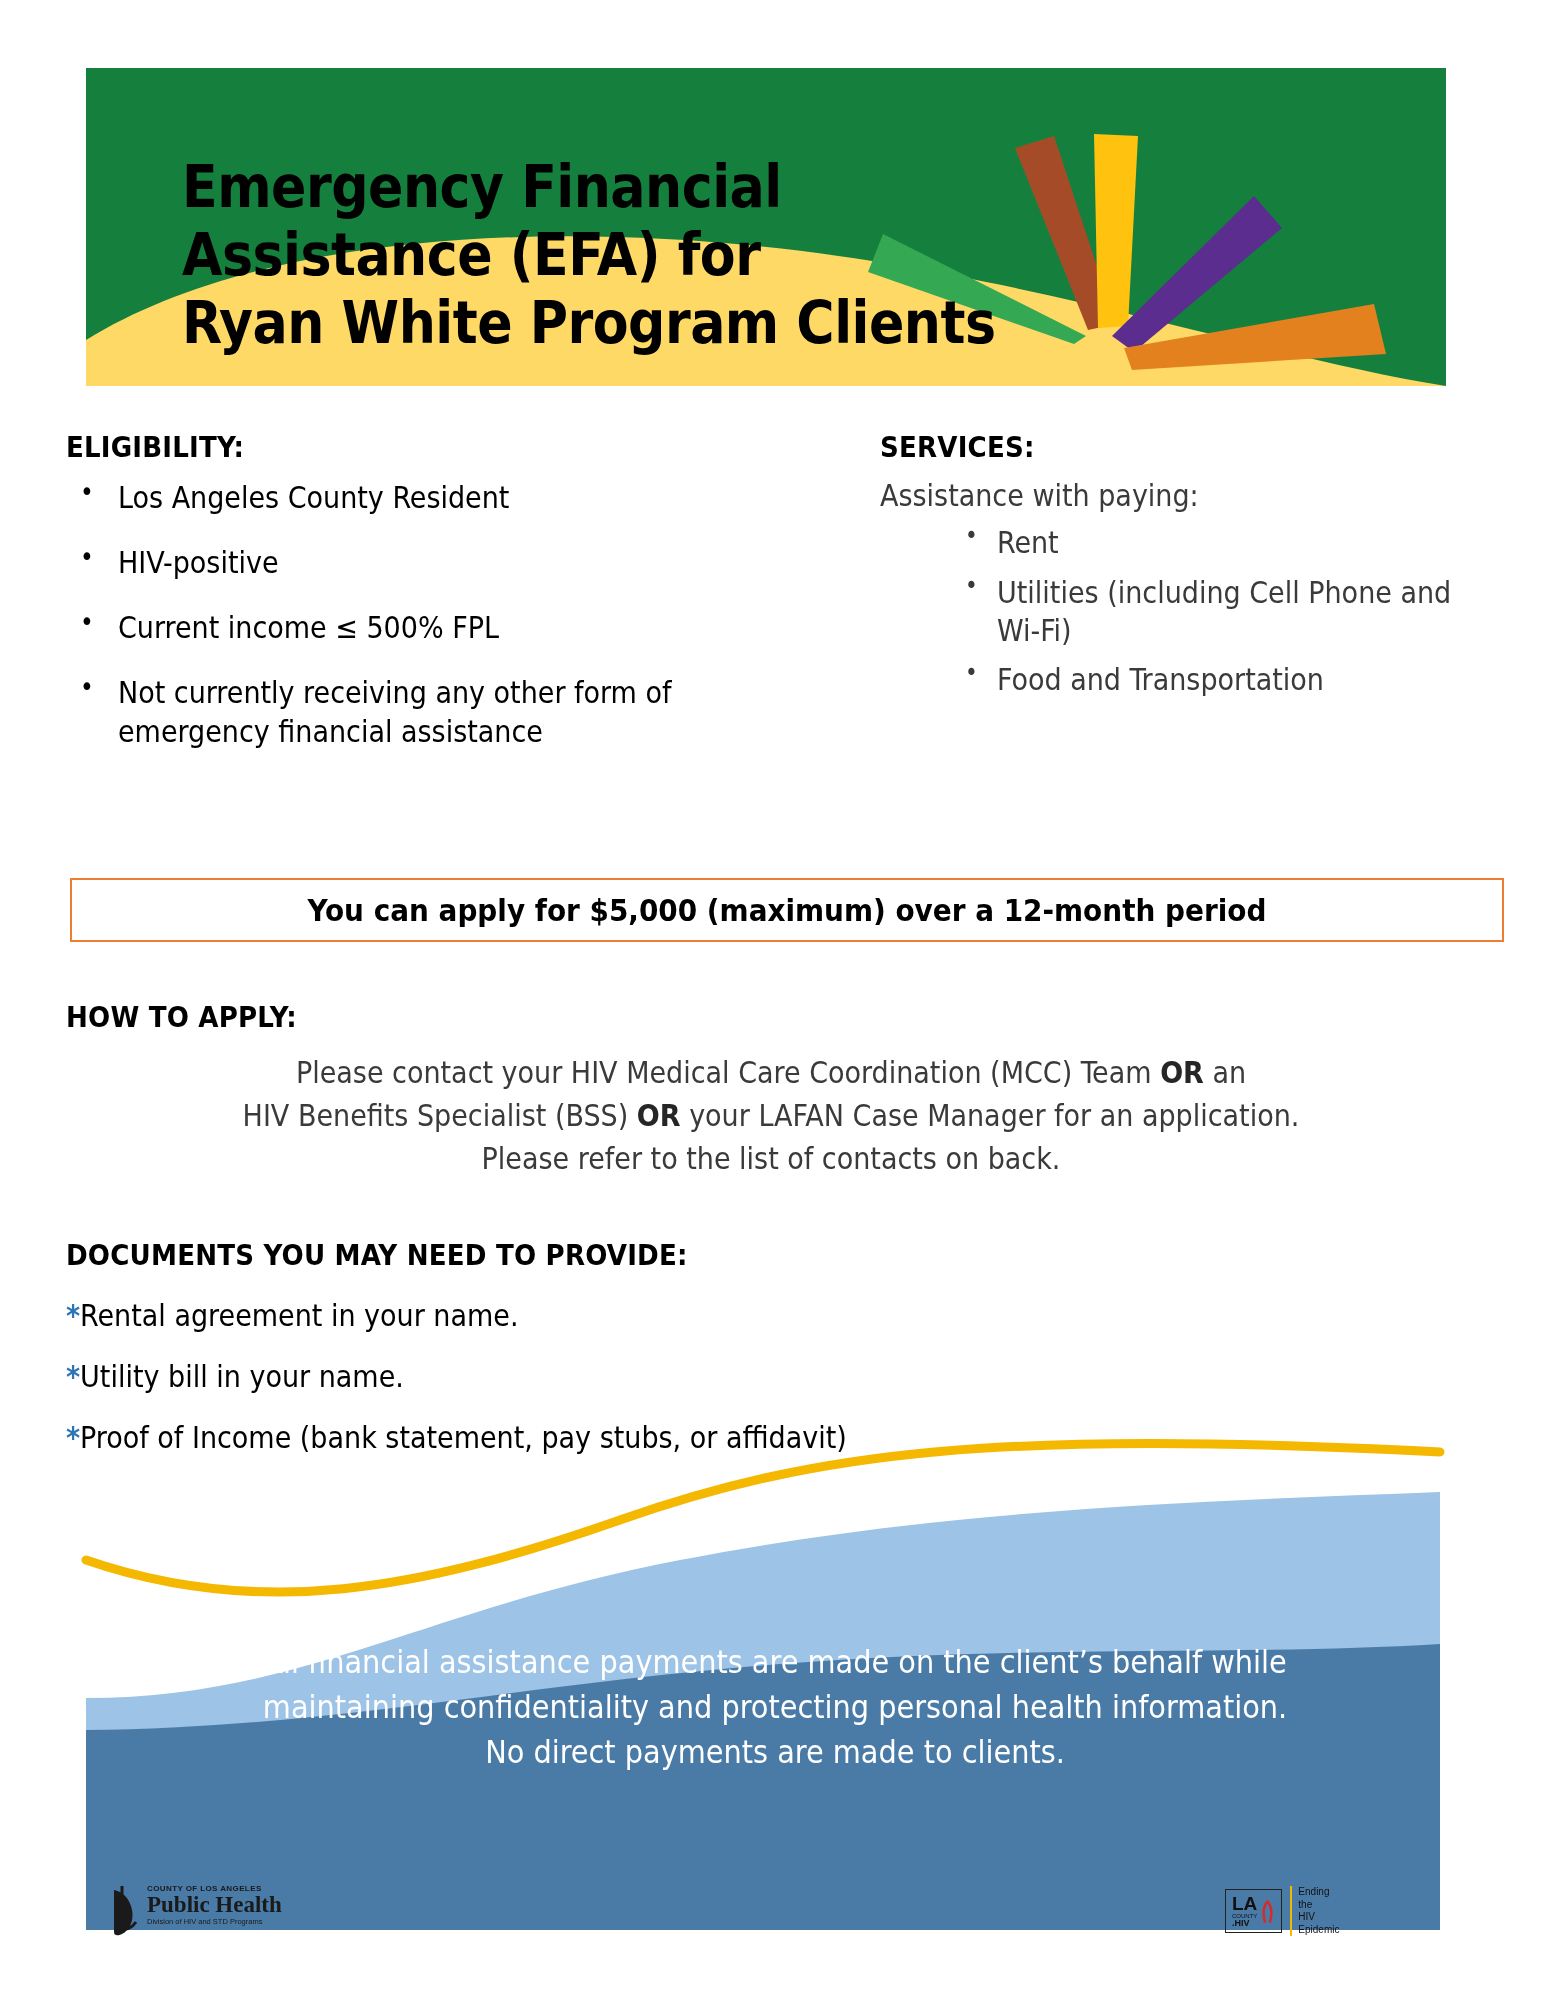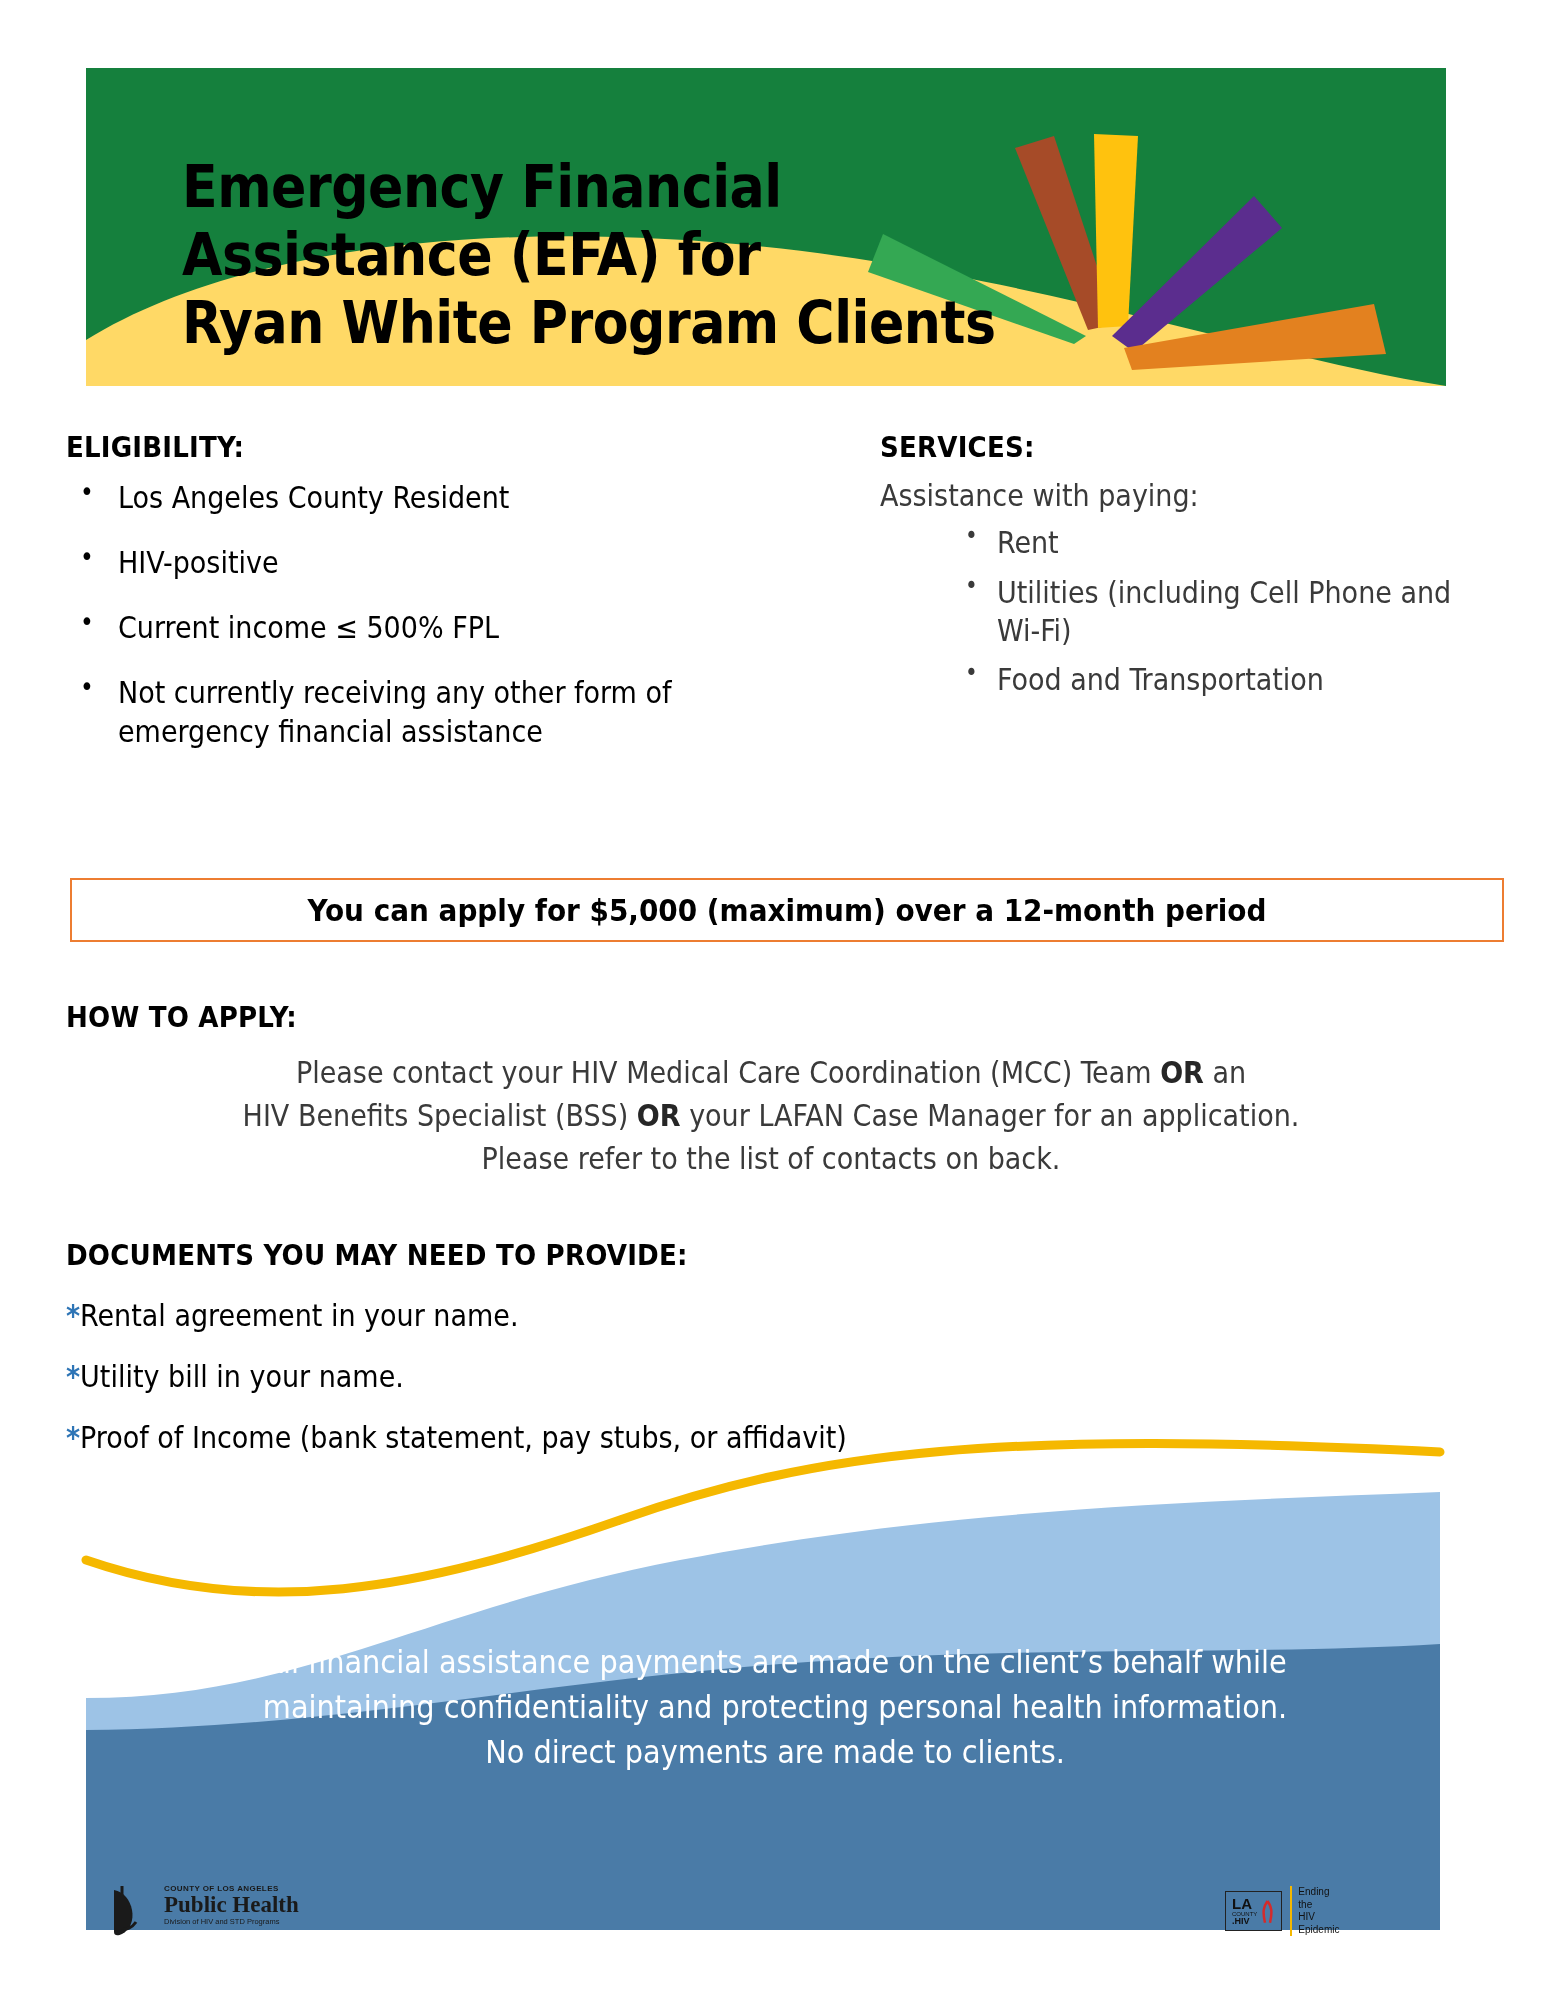--- a/index.html
+++ b/index.html
@@ -251,31 +251,31 @@
       <div>maintaining confidentiality and protecting personal health information.</div>
       <div>No direct payments are made to clients.</div>
     </div>
   </div>
 
   <div class="logo-ph">
     <svg viewBox="0 0 210 56" width="210" height="56">
       <path d="M6,6 L6,48 C6,52 10,52 14,50 C22,46 26,36 24,26 C22,16 16,8 6,6 Z" fill="#1a1a1a"></path>
       <path d="M14,2 L14,44 C18,46 24,44 28,38" fill="none" stroke="#1a1a1a" stroke-width="3"></path>
     </svg>
-    <div style="position:absolute;left:56px;top:0;width:180px;">
+    <div style="position:absolute;left:39px;top:0;width:180px;">
       <div style="font-family:'Liberation Sans',sans-serif;font-size:8px;font-weight:bold;letter-spacing:0.4px;color:#1a1a1a;">COUNTY OF LOS ANGELES</div>
       <div style="font-family:'Liberation Serif',serif;font-size:23px;font-weight:bold;color:#1a1a1a;line-height:1.05;">Public Health</div>
       <div style="font-family:'Liberation Sans',sans-serif;font-size:7.5px;color:#1a1a1a;">Division of HIV and STD Programs</div>
     </div>
   </div>
 
   <div class="logo-la">
     <div style="border:1.5px solid #222;padding:4px 6px;display:flex;align-items:center;gap:3px;">
       <div style="text-align:left;">
-        <div style="font-family:'Liberation Sans',sans-serif;font-size:15px;font-weight:bold;color:#111;line-height:1;">LA</div>
+        <div style="font-family:'Liberation Sans',sans-serif;font-size:19px;font-weight:bold;color:#111;line-height:1;">LA</div>
         <div style="font-family:'Liberation Sans',sans-serif;font-size:6px;color:#111;line-height:1.1;">COUNTY</div>
         <div style="font-family:'Liberation Sans',sans-serif;font-size:9px;font-weight:bold;color:#111;line-height:1;">.HIV</div>
       </div>
       <svg viewBox="0 0 18 30" width="15" height="26">
         <path d="M9,3 C4,10 3,16 6,29 M9,3 C14,10 15,16 12,29" stroke="#d42b2b" stroke-width="3" fill="none"></path>
       </svg>
     </div>
     <div style="margin-left:8px;border-left:2px solid #f5b800;padding-left:6px;">
       <div style="font-family:'Liberation Sans',sans-serif;font-size:10px;color:#111;line-height:1.25;">Ending</div>
       <div style="font-family:'Liberation Sans',sans-serif;font-size:10px;color:#111;line-height:1.25;">the</div>

